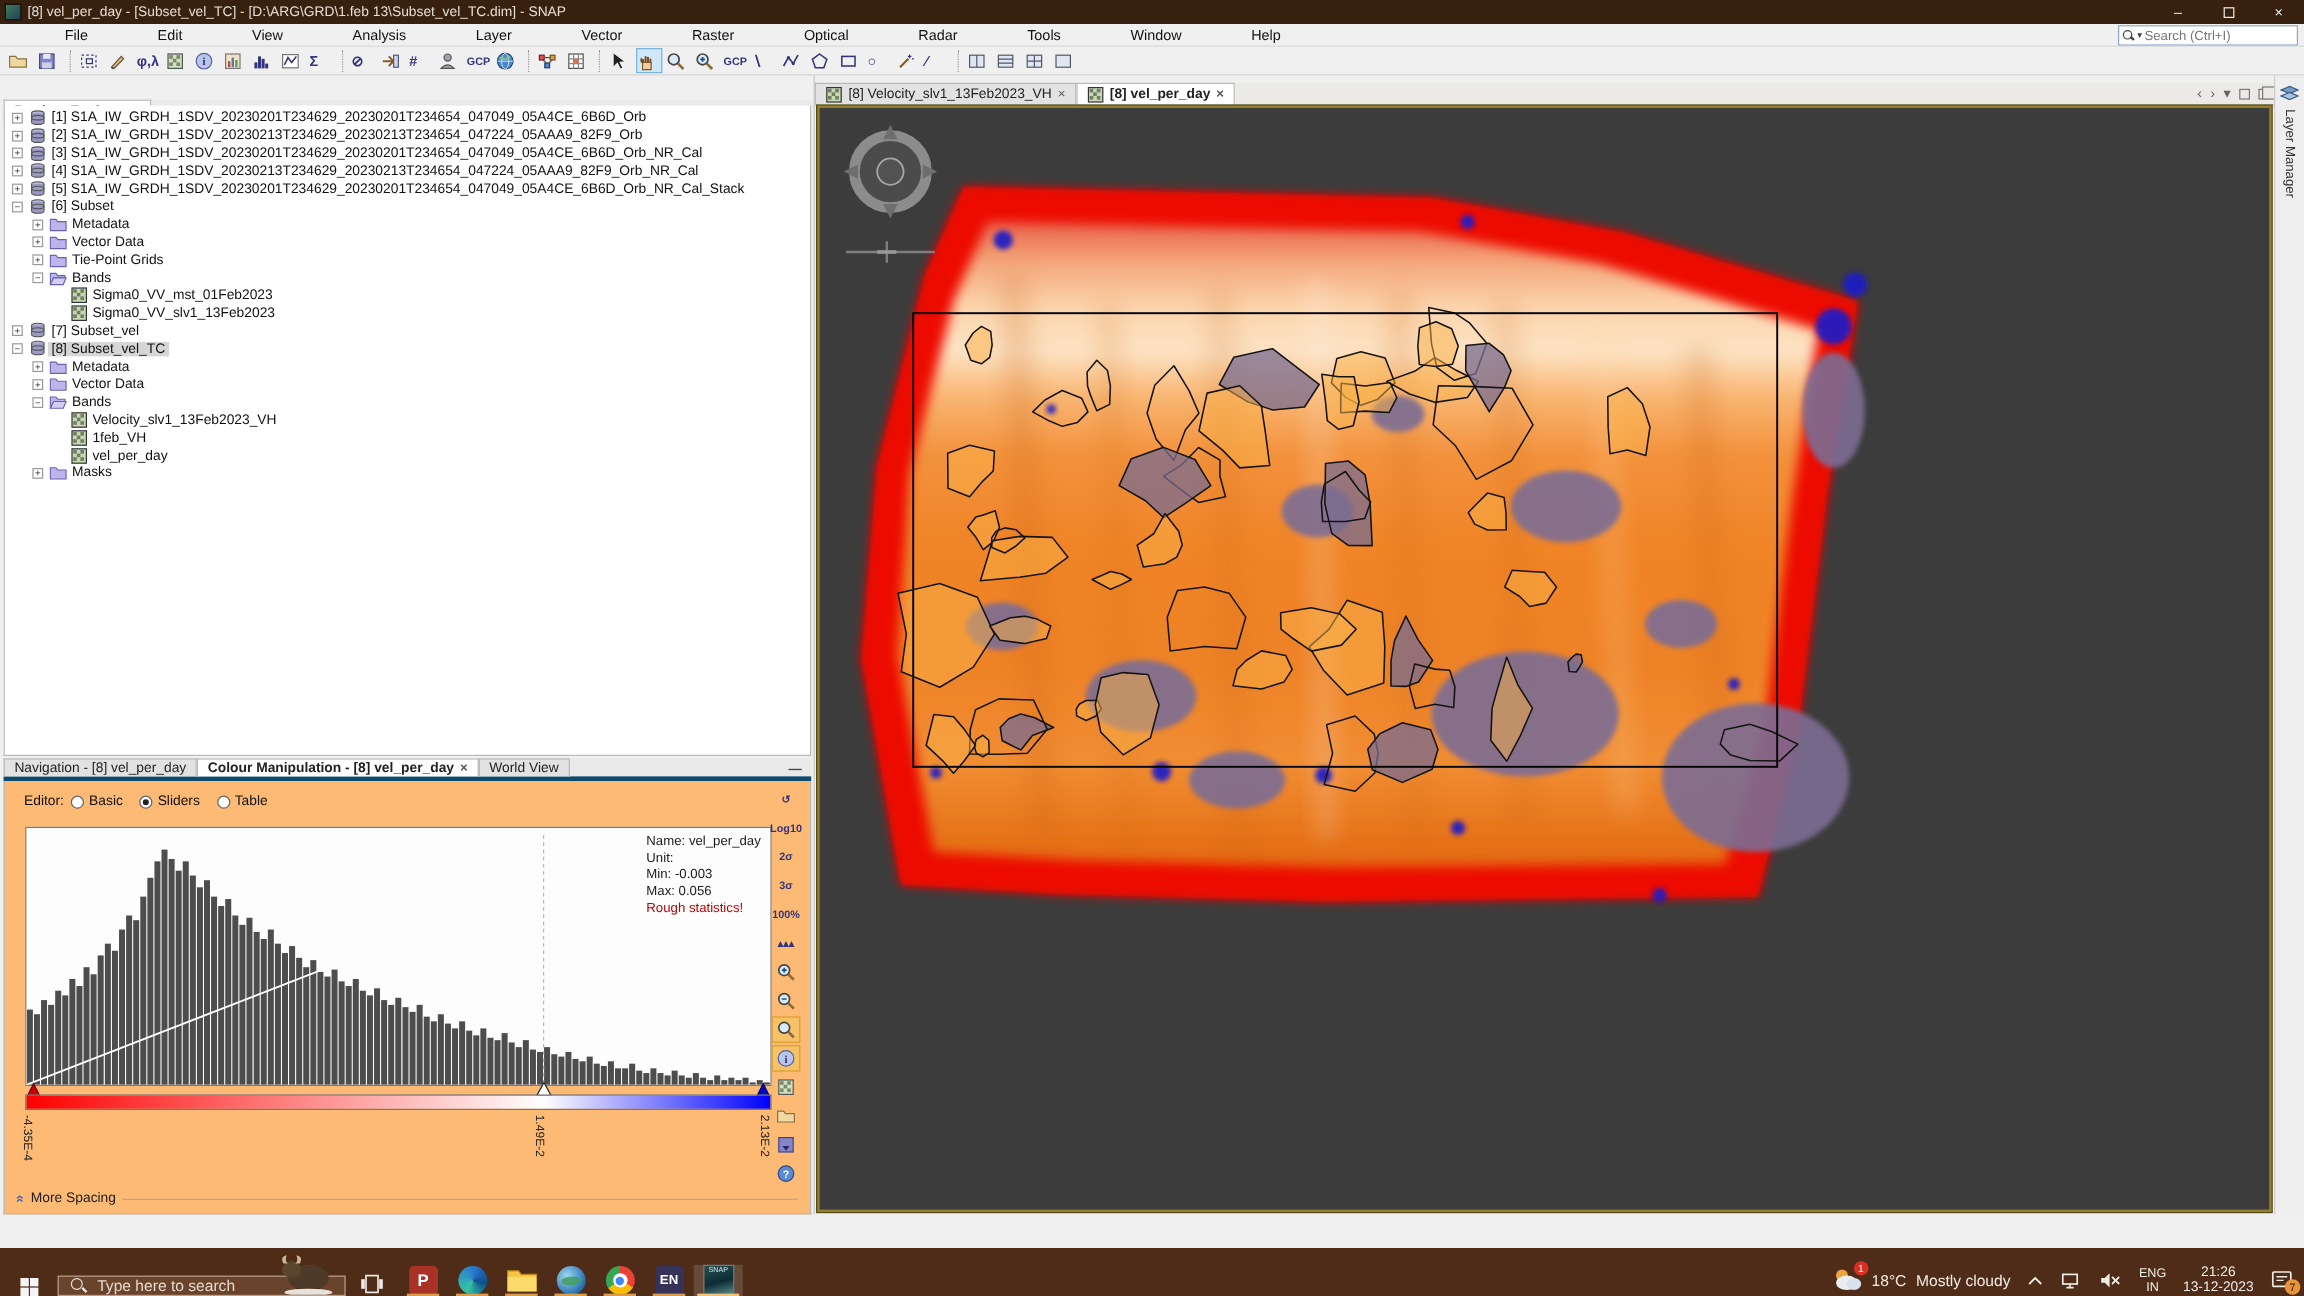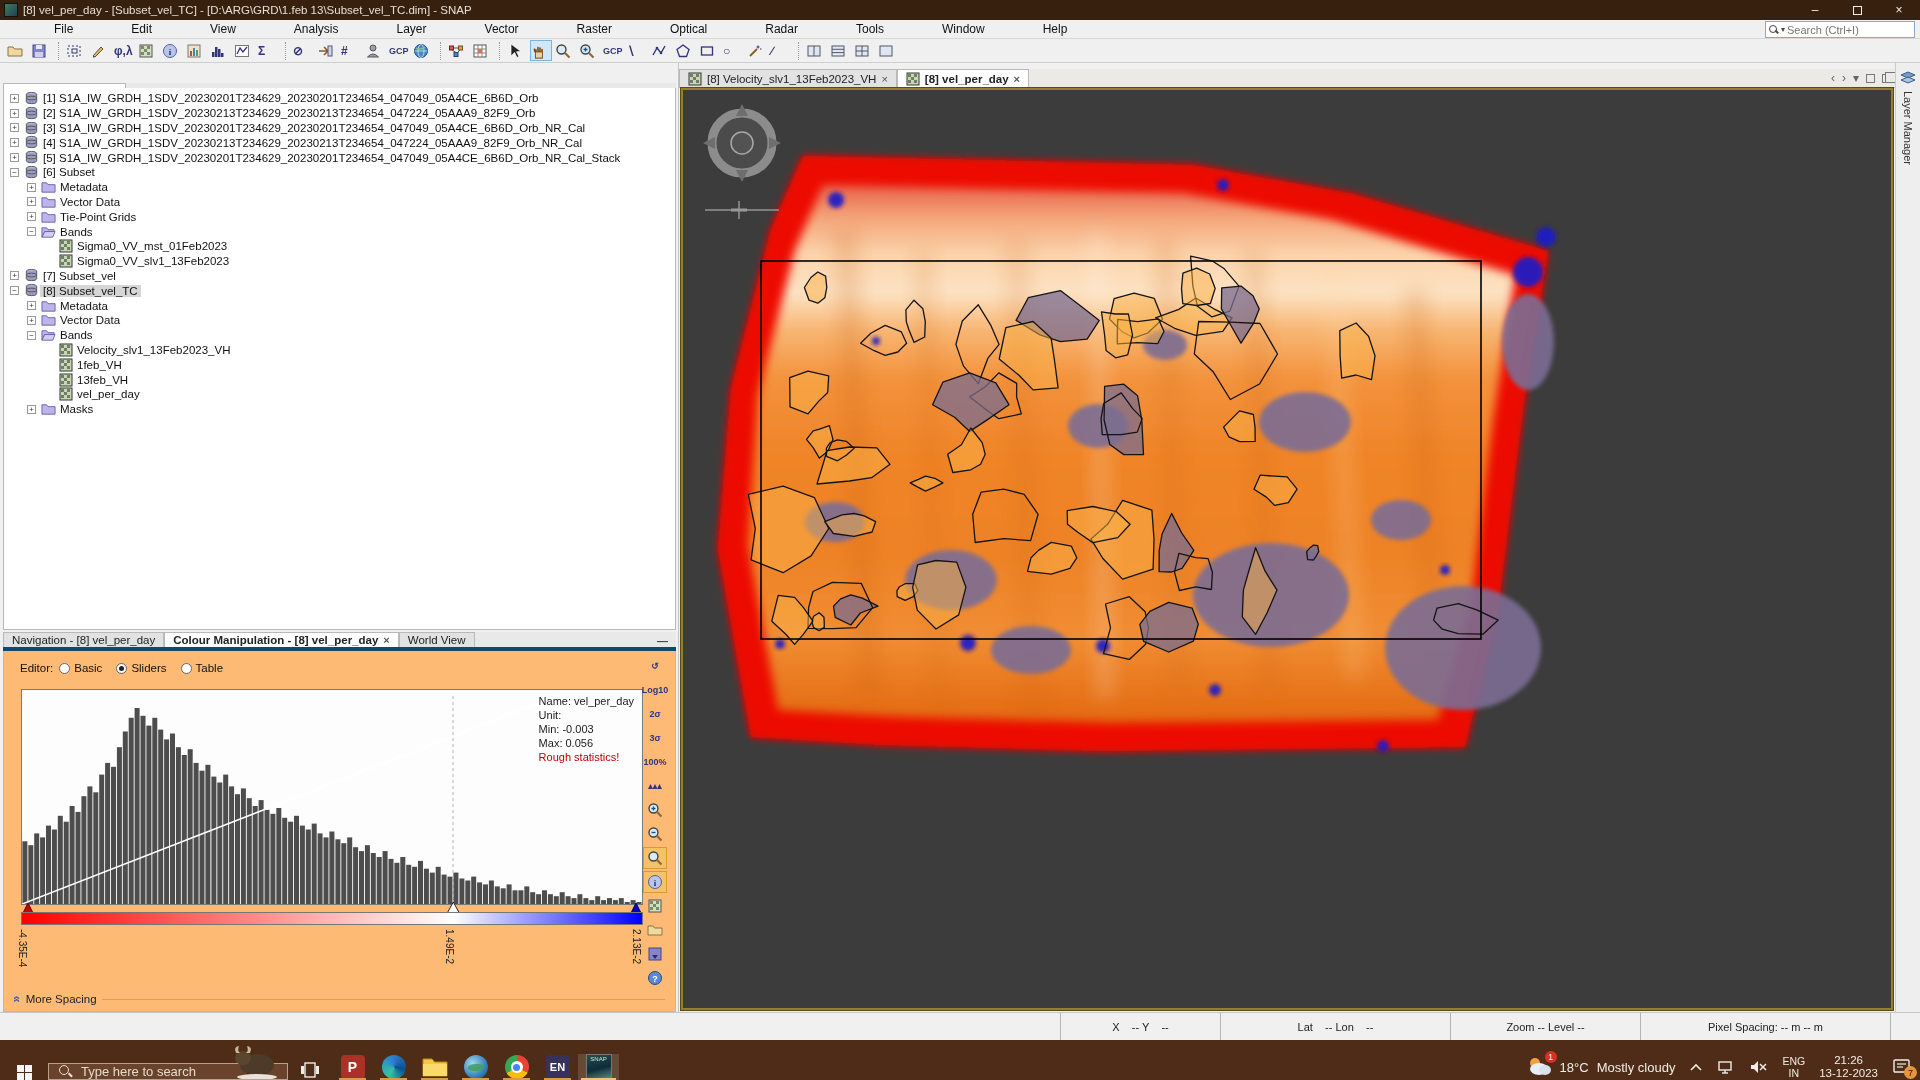--- a/index.html
+++ b/index.html
@@ -587,34 +587,20 @@
             <svg class="ic" width="14" height="14" viewBox="0 0 14 14">
               <rect x="1" y="1" width="12" height="12" fill="#c9d6b4" stroke="#333"></rect>
               <rect x="2" y="2" width="3" height="3" fill="#6f7f63"></rect>
               <rect x="8" y="2" width="3" height="3" fill="#6f7f63"></rect>
               <rect x="5" y="5" width="3" height="3" fill="#6f7f63"></rect>
               <rect x="2" y="8" width="3" height="3" fill="#6f7f63"></rect>
               <rect x="8" y="8" width="3" height="3" fill="#6f7f63"></rect>
             </svg>
           </span>
           <span class="tlabel">1feb_VH</span>
-        </div>
-        <div class="tree-row" style="padding-left: 40px;">
-          <span class="noexp"></span>
-          <span class="ticon">
-            <svg class="ic" width="14" height="14" viewBox="0 0 14 14">
-              <rect x="1" y="1" width="12" height="12" fill="#c9d6b4" stroke="#333"></rect>
-              <rect x="2" y="2" width="3" height="3" fill="#6f7f63"></rect>
-              <rect x="8" y="2" width="3" height="3" fill="#6f7f63"></rect>
-              <rect x="5" y="5" width="3" height="3" fill="#6f7f63"></rect>
-              <rect x="2" y="8" width="3" height="3" fill="#6f7f63"></rect>
-              <rect x="8" y="8" width="3" height="3" fill="#6f7f63"></rect>
-            </svg>
-          </span>
-          <span class="tlabel">13feb_VH</span>
         </div>
         <div class="tree-row" style="padding-left: 40px;">
           <span class="noexp"></span>
           <span class="ticon">
             <svg class="ic" width="14" height="14" viewBox="0 0 14 14">
               <rect x="1" y="1" width="12" height="12" fill="#c9d6b4" stroke="#333"></rect>
               <rect x="2" y="2" width="3" height="3" fill="#6f7f63"></rect>
               <rect x="8" y="2" width="3" height="3" fill="#6f7f63"></rect>
               <rect x="5" y="5" width="3" height="3" fill="#6f7f63"></rect>
               <rect x="2" y="8" width="3" height="3" fill="#6f7f63"></rect>
@@ -1034,29 +1020,20 @@
   </div>
 
   <div class="layer-strip">
     <svg width="16" height="14">
       <polygon points="8,1 15,4 8,7 1,4" fill="#7a9ac8" stroke="#3a5a88" stroke-width="1"></polygon>
       <polygon points="8,6 15,9 8,12 1,9" fill="#aac4e0" stroke="#3a5a88" stroke-width="1"></polygon>
     </svg>
     <span class="vtext">Layer Manager</span>
   </div>
 
-  <div class="statusbar">
-    <div class="status-fields" id="status-fields">
-        <div class="status-cell" style="width: 160px;">X    -- Y    --</div>
-        <div class="status-cell" style="width: 230px;">Lat    -- Lon    --</div>
-        <div class="status-cell" style="width: 190px;">Zoom -- Level --</div>
-        <div class="status-cell" style="width: 250px;">Pixel Spacing: -- m -- m</div>
-        <div class="status-cell" style="width: 30px; flex: 1 1 0%;"></div>
-      </div>
-  </div>
 
   <div class="taskbar">
     <div class="tb-start">
       <span class="winlogo">
           <i></i>
           <i></i>
           <i></i>
           <i></i>
         </span>
     </div>

